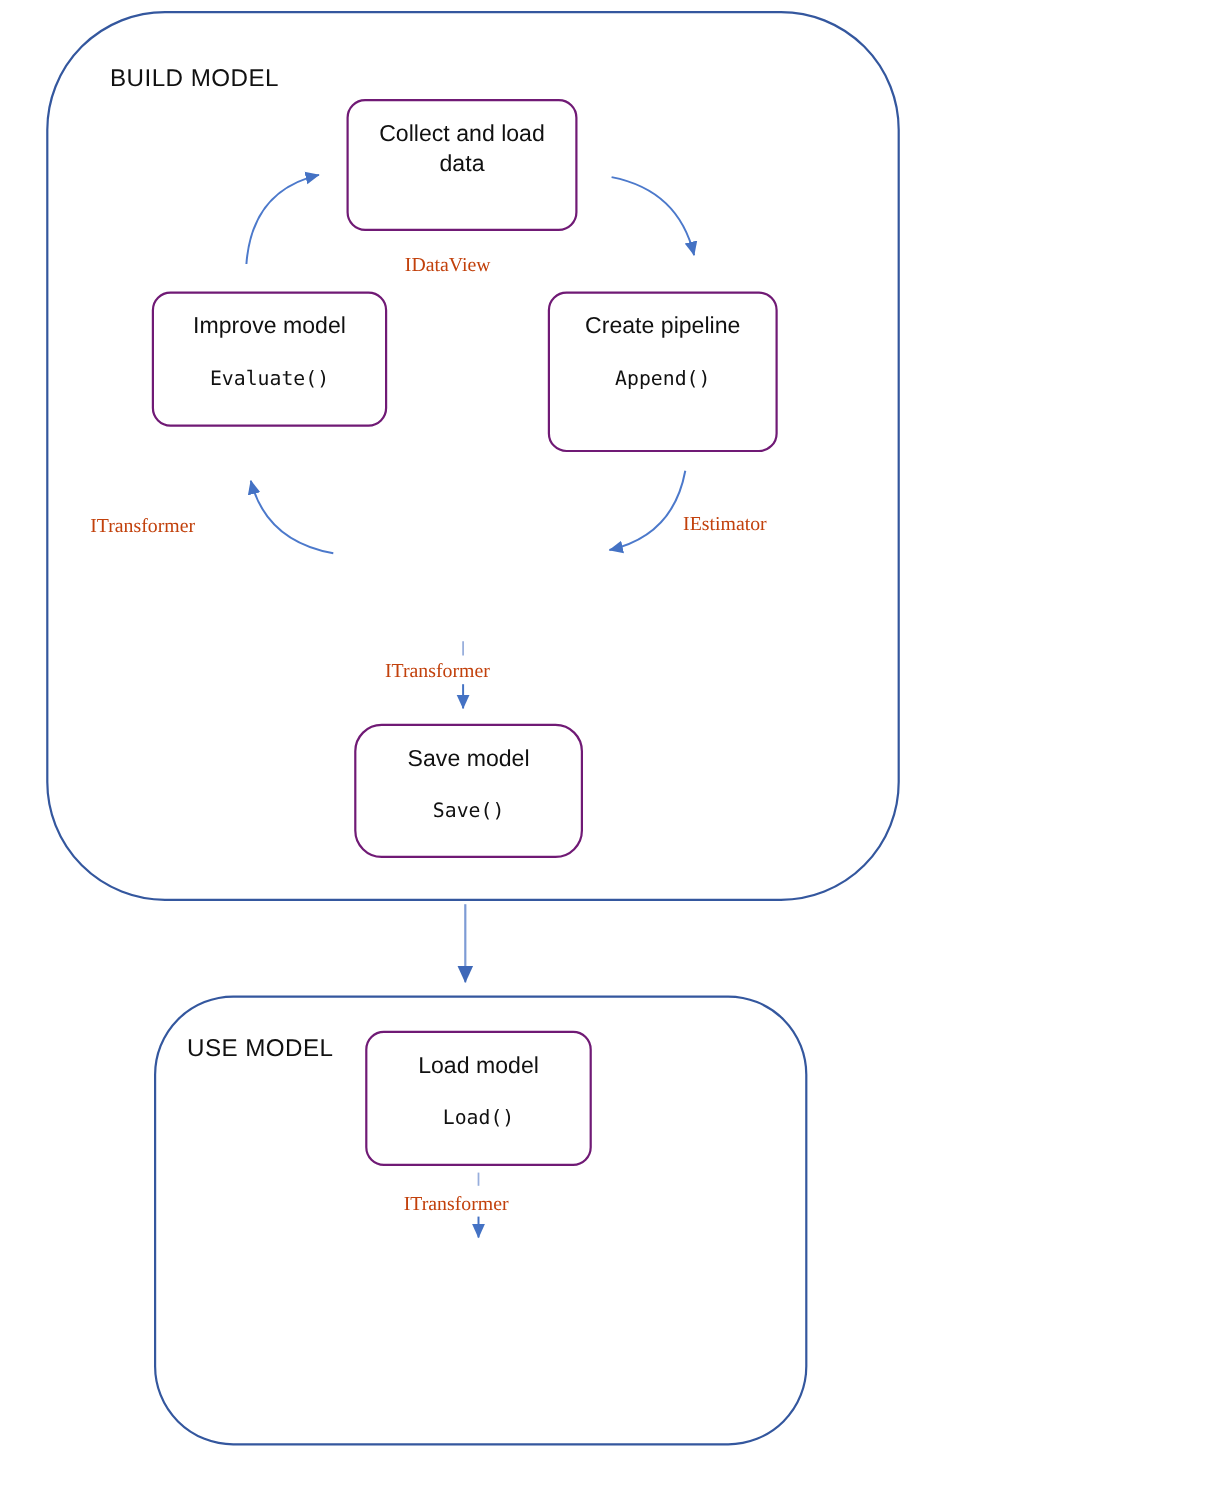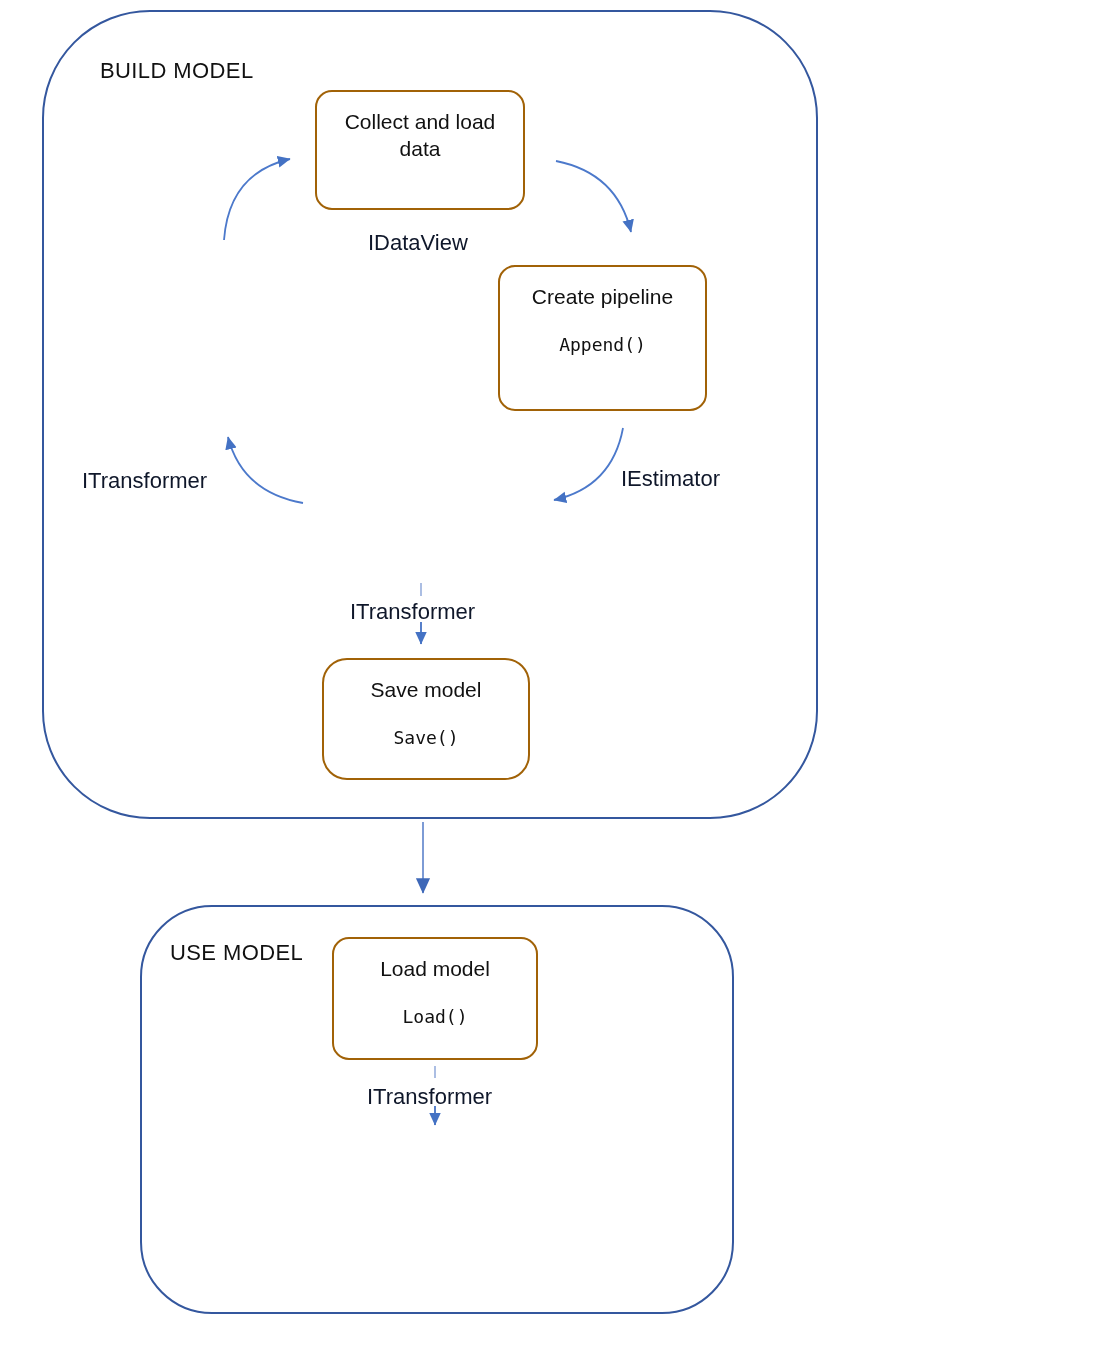--- a/index.html
+++ b/index.html
@@ -37,21 +37,21 @@
     letter-spacing: 0.4px;
     color: #111111;
     white-space: nowrap;
   }
   #build-label { left: 100px; top: 58px; }
   #use-label   { left: 170px; top: 940px; }
 
   .box {
     position: absolute;
     background: #ffffff;
-    border: 2px solid #a16207;
+    border: 2px solid #701a75;
     border-radius: 17px;
     display: flex;
     flex-direction: column;
     align-items: center;
     text-align: center;
     box-sizing: border-box;
     padding-top: 16px;
   }
   .box-title {
     font-size: 21px;
@@ -70,23 +70,23 @@
   #box-improve  { left: 138px; top: 265px; width: 214px; height: 123px; }
   #box-pipeline { left: 498px; top: 265px; width: 209px; height: 146px; }
   #box-train    { left: 318px; top: 450px; width: 207px; height: 127px; }
   #box-save     { left: 322px; top: 658px; width: 208px; height: 122px; border-radius: 25px; }
   #box-load     { left: 332px; top: 937px; width: 206px; height: 123px; }
   #box-predict  { left: 262px; top: 1130px; width: 368px; height: 147px; padding-top: 15px; }
   #box-predict .box-code { margin-top: 21px; }
 
   .edge-label {
     position: absolute;
-    font-family: Liberation Sans, sans-serif;
-    font-size: 22px;
-    color: #0f172a;
+    font-family: Liberation Serif, serif;
+    font-size: 18px;
+    color: #c2410c;
     white-space: nowrap;
   }
   #lbl-idataview        { left: 368px; top: 230px; }
   #lbl-itransformer-left{ left: 82px;  top: 468px; }
   #lbl-iestimator       { left: 621px; top: 466px; }
   #lbl-itransformer-mid { left: 350px; top: 599px; }
   #lbl-itransformer-use { left: 367px; top: 1084px; }
 
   #arrow-layer {
     position: absolute;
@@ -127,20 +127,24 @@
     <line x1="423" y1="822" x2="423" y2="893" stroke="#7D9BD5" stroke-width="2" marker-end="url(#head-big)"></line>
 
     <line x1="435" y1="1066" x2="435" y2="1078" stroke="#97AEDC" stroke-width="1.6"></line>
     <line x1="435" y1="1106" x2="435" y2="1125" stroke="#4472C4" stroke-width="1.8" marker-end="url(#head)"></line>
   </svg>
 
   <div class="box" id="box-collect">
     <div class="box-title">Collect and load data</div>
   </div>
 
+  <div class="box" id="box-improve">
+    <div class="box-title">Improve model</div>
+    <div class="box-code">Evaluate()</div>
+  </div>
 
   <div class="box" id="box-pipeline">
     <div class="box-title">Create pipeline</div>
     <div class="box-code">Append()</div>
   </div>
 
 
   <div class="box" id="box-save">
     <div class="box-title">Save model</div>
     <div class="box-code">Save()</div>

